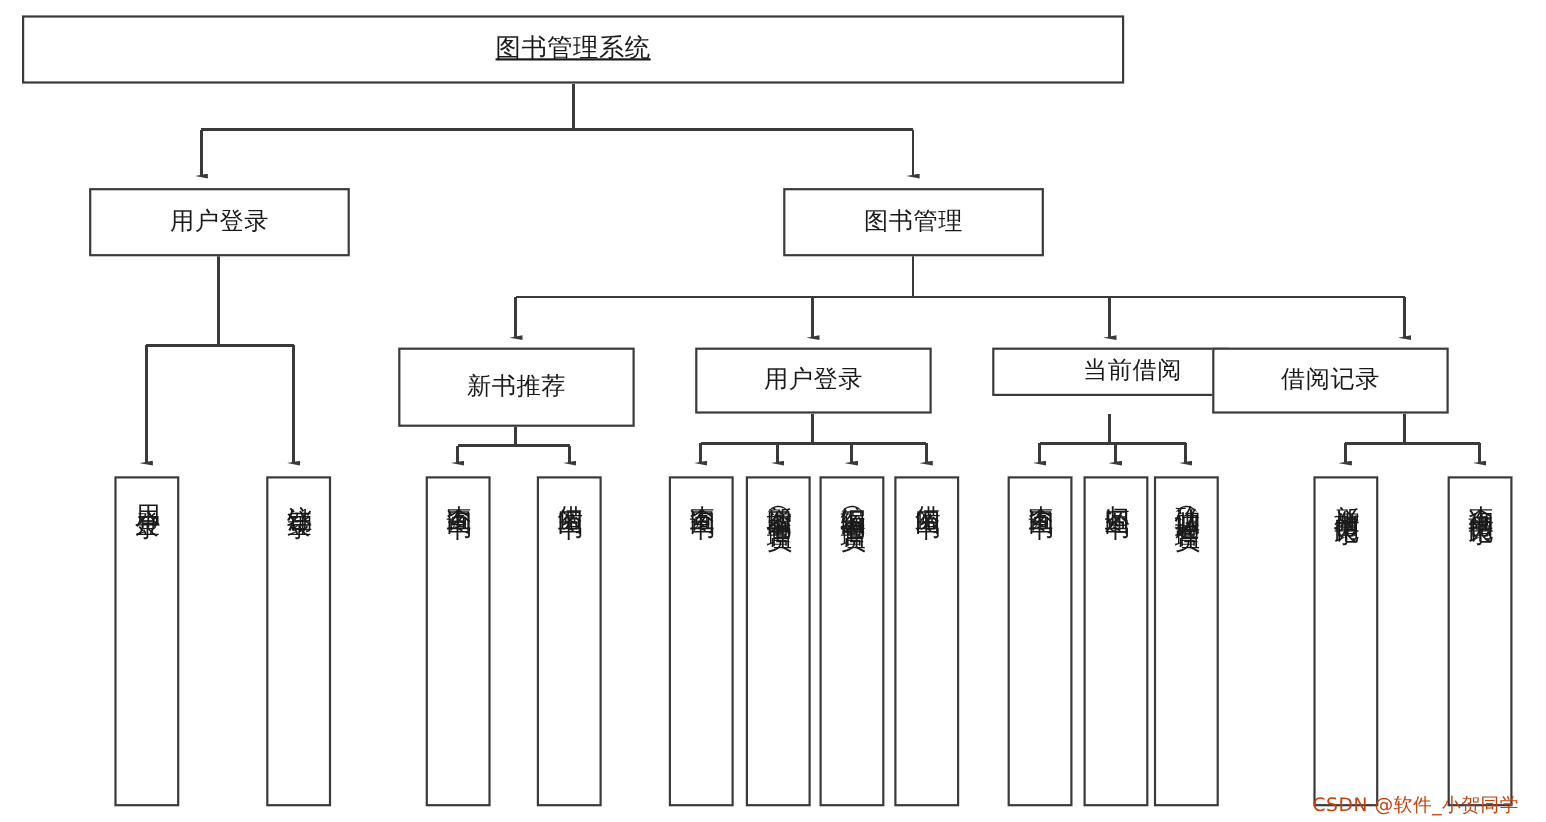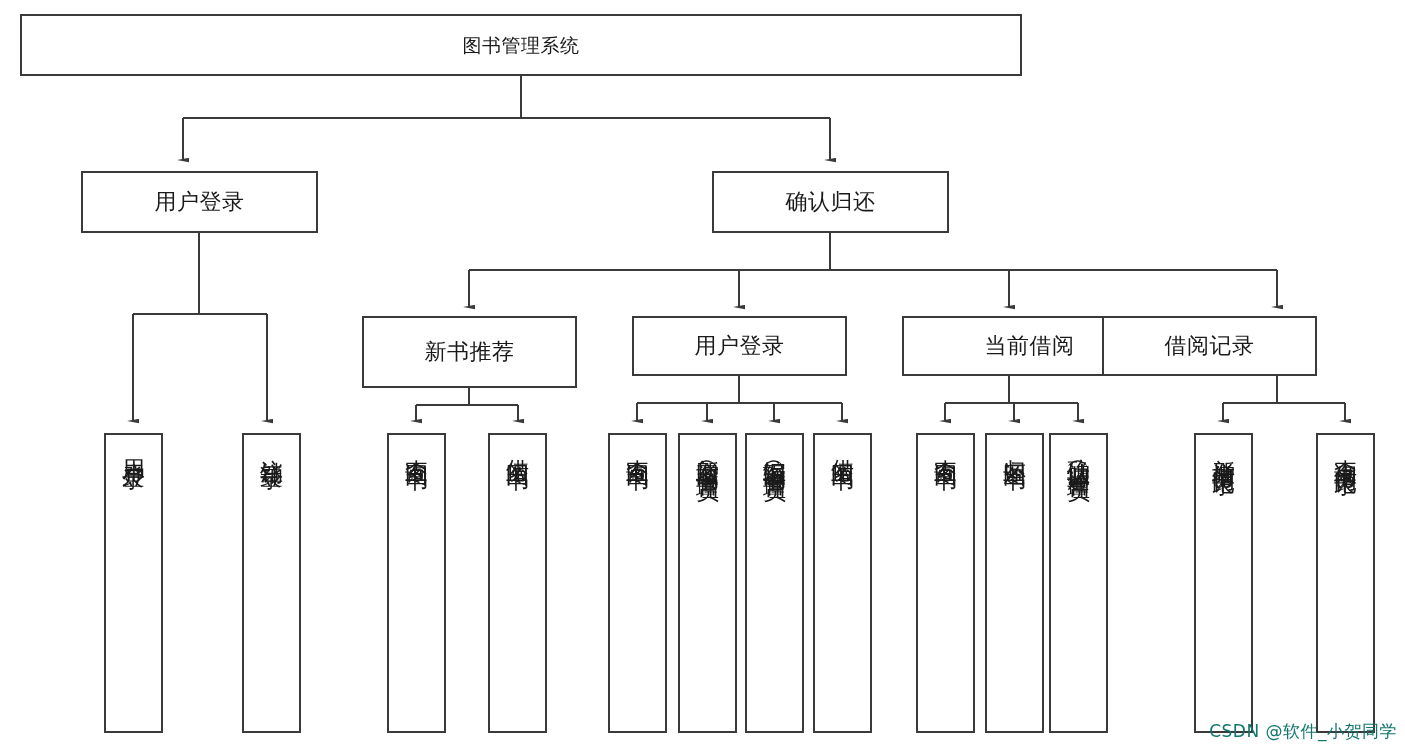--- a/index.html
+++ b/index.html
@@ -52,28 +52,29 @@
   }
   .node.vertical .node-label {
     writing-mode: vertical-rl;
     text-orientation: upright;
     font-size: 23px;
     letter-spacing: 3px;
     line-height: 1;
     margin: 0 auto;
   }
   #title-node .node-label {
-    font-size: 19px;
+    font-size: 23px;
+    text-decoration: underline;
   }
   #watermark {
     position: absolute;
-    right: 8px;
+    right: 24px;
     bottom: 4px;
     font-size: 17px;
-    color: #0f766e;
+    color: #c2410c;
     white-space: nowrap;
     letter-spacing: 0.5px;
     pointer-events: none;
   }
 </style>
 </head>
 <body>
 
 <div id="diagram-root">
 
@@ -131,30 +132,30 @@
   </svg>
 
   <div class="node horizontal" id="title-node" style="left:20px; top:14px; width:1002px; height:62px;">
     <span class="node-label">图书管理系统</span>
   </div>
 
   <div class="node horizontal" style="left:81px; top:171px; width:237px; height:62px;">
     <span class="node-label">用户登录</span>
   </div>
   <div class="node horizontal" style="left:712px; top:171px; width:237px; height:62px;">
-    <span class="node-label">确认归还</span>
+    <span class="node-label">图书管理</span>
   </div>
 
   <div class="node horizontal" style="left:362px; top:316px; width:215px; height:72px;">
     <span class="node-label">新书推荐</span>
   </div>
   <div class="node horizontal" style="left:632px; top:316px; width:215px; height:60px;">
     <span class="node-label">用户登录</span>
   </div>
-  <div class="node horizontal" style="left:902px; top:316px; width:215px; height:60px;padding-left:40px;">
+  <div class="node horizontal" style="left:902px; top:316px; width:215px; height:44px;padding-left:40px;">
     <span class="node-label">当前借阅</span>
   </div>
   <div class="node horizontal" style="left:1102px; top:316px; width:215px; height:60px;">
     <span class="node-label">借阅记录</span>
   </div>
 
   <div class="node vertical" style="left:104px; top:433px; width:59px; height:300px;">
     <span class="node-label">用户登录</span>
   </div>
   <div class="node vertical" style="left:242px; top:433px; width:59px; height:300px;">

